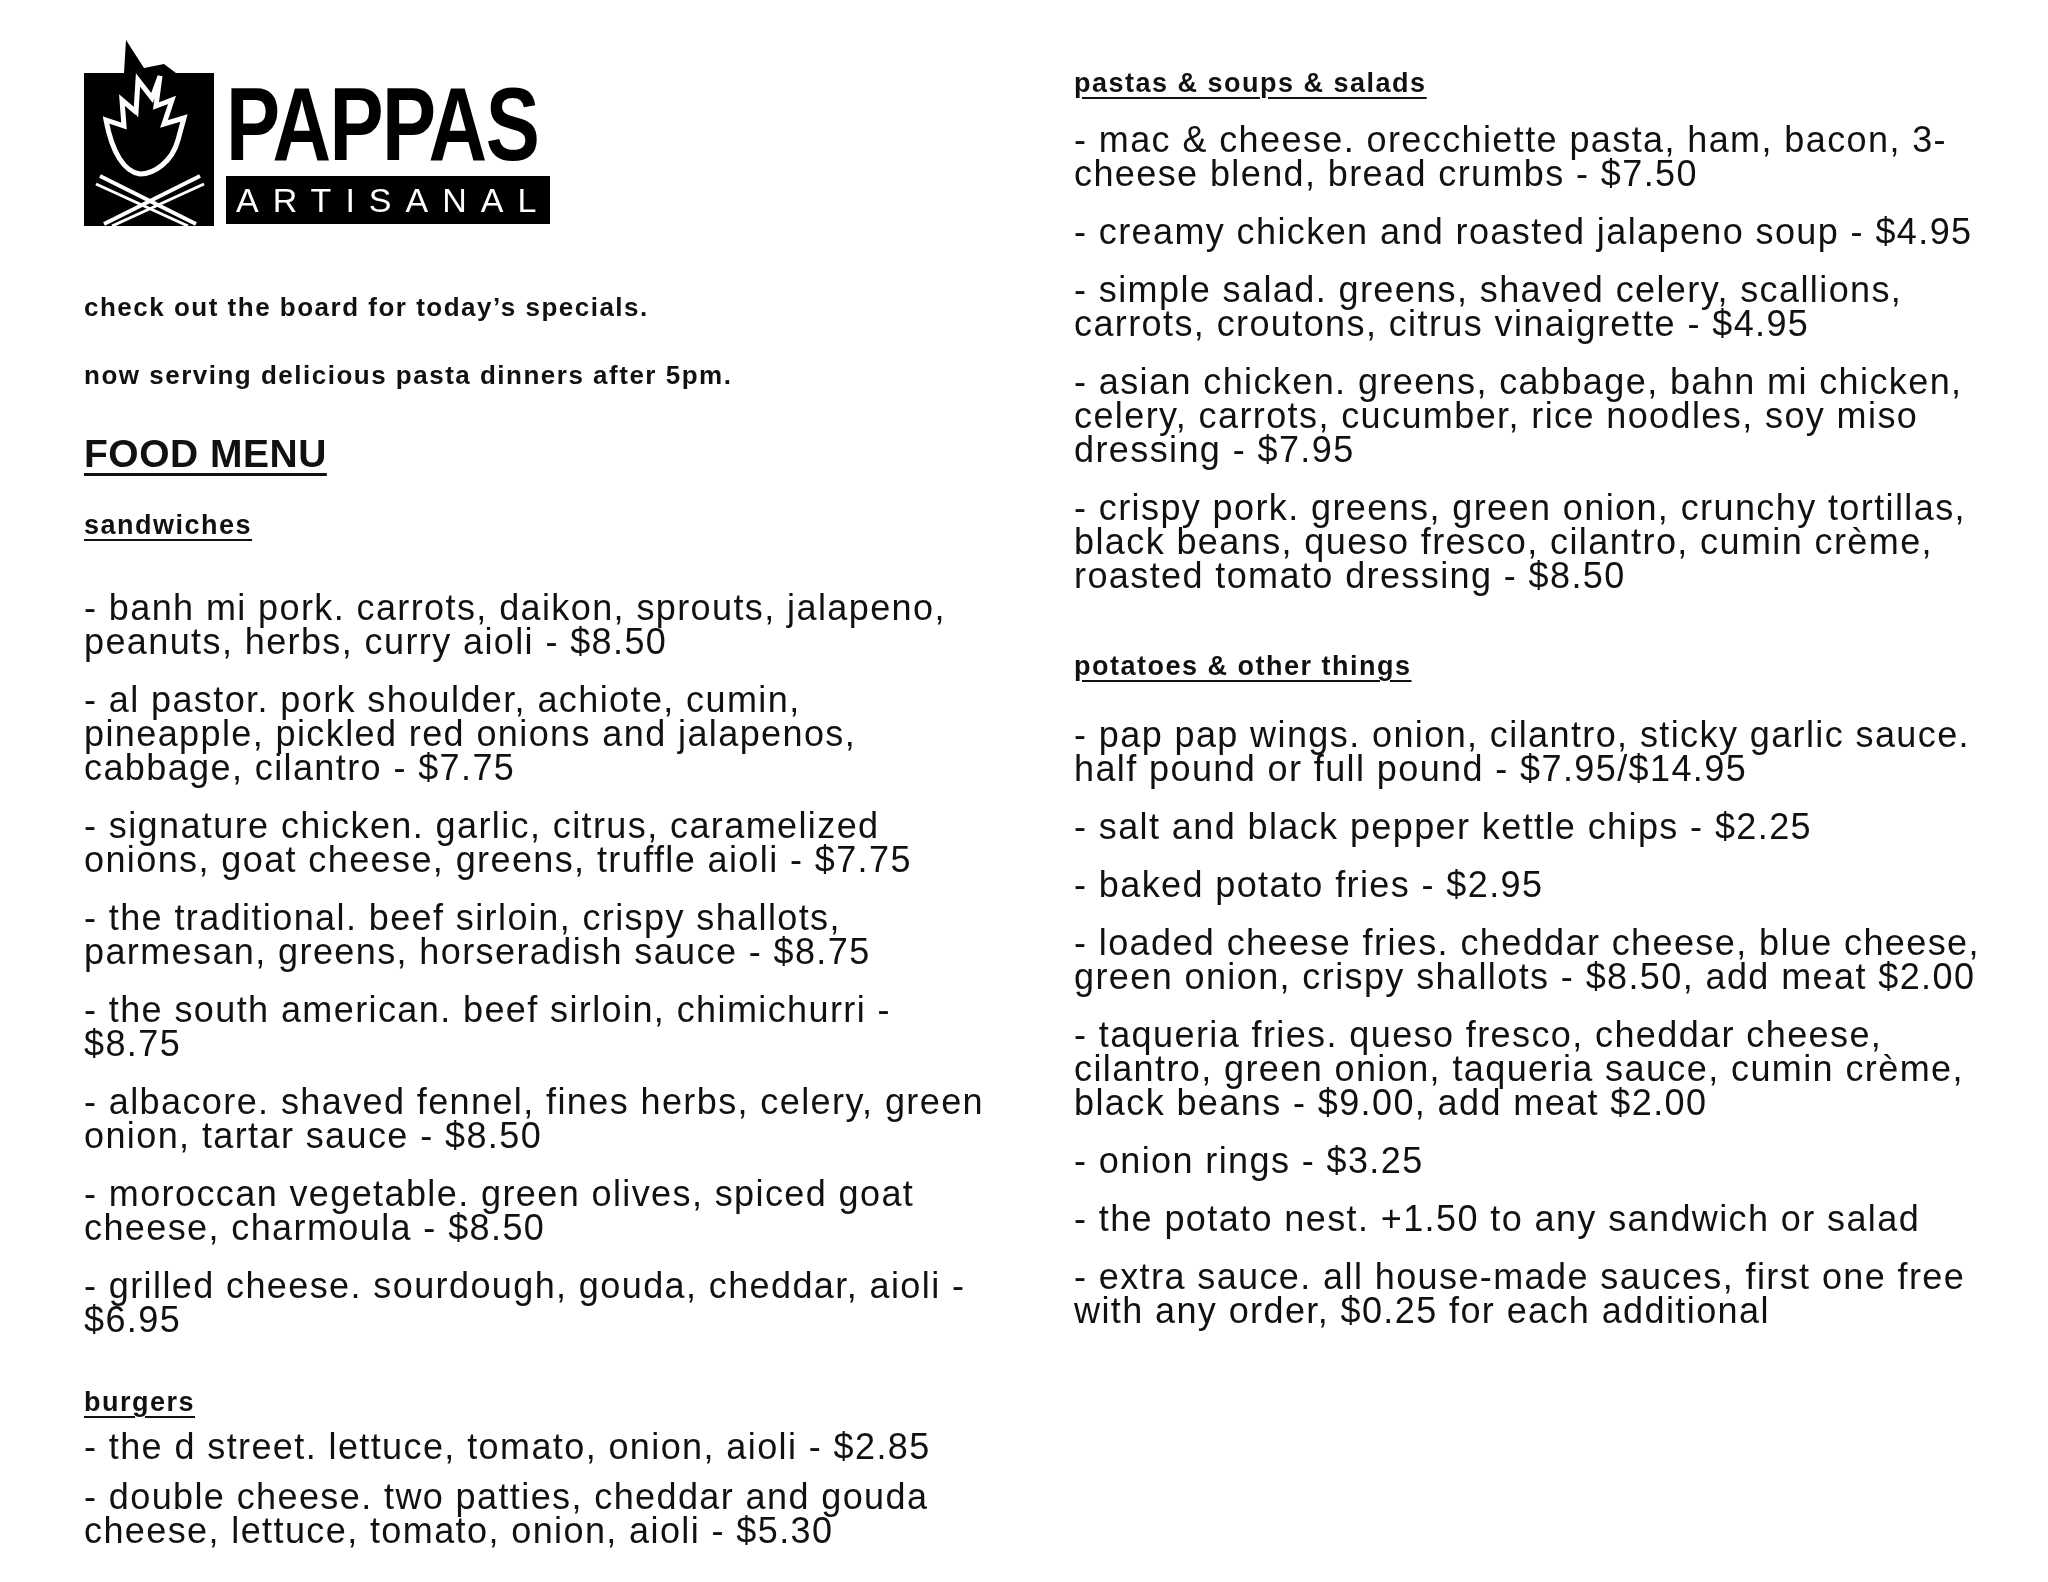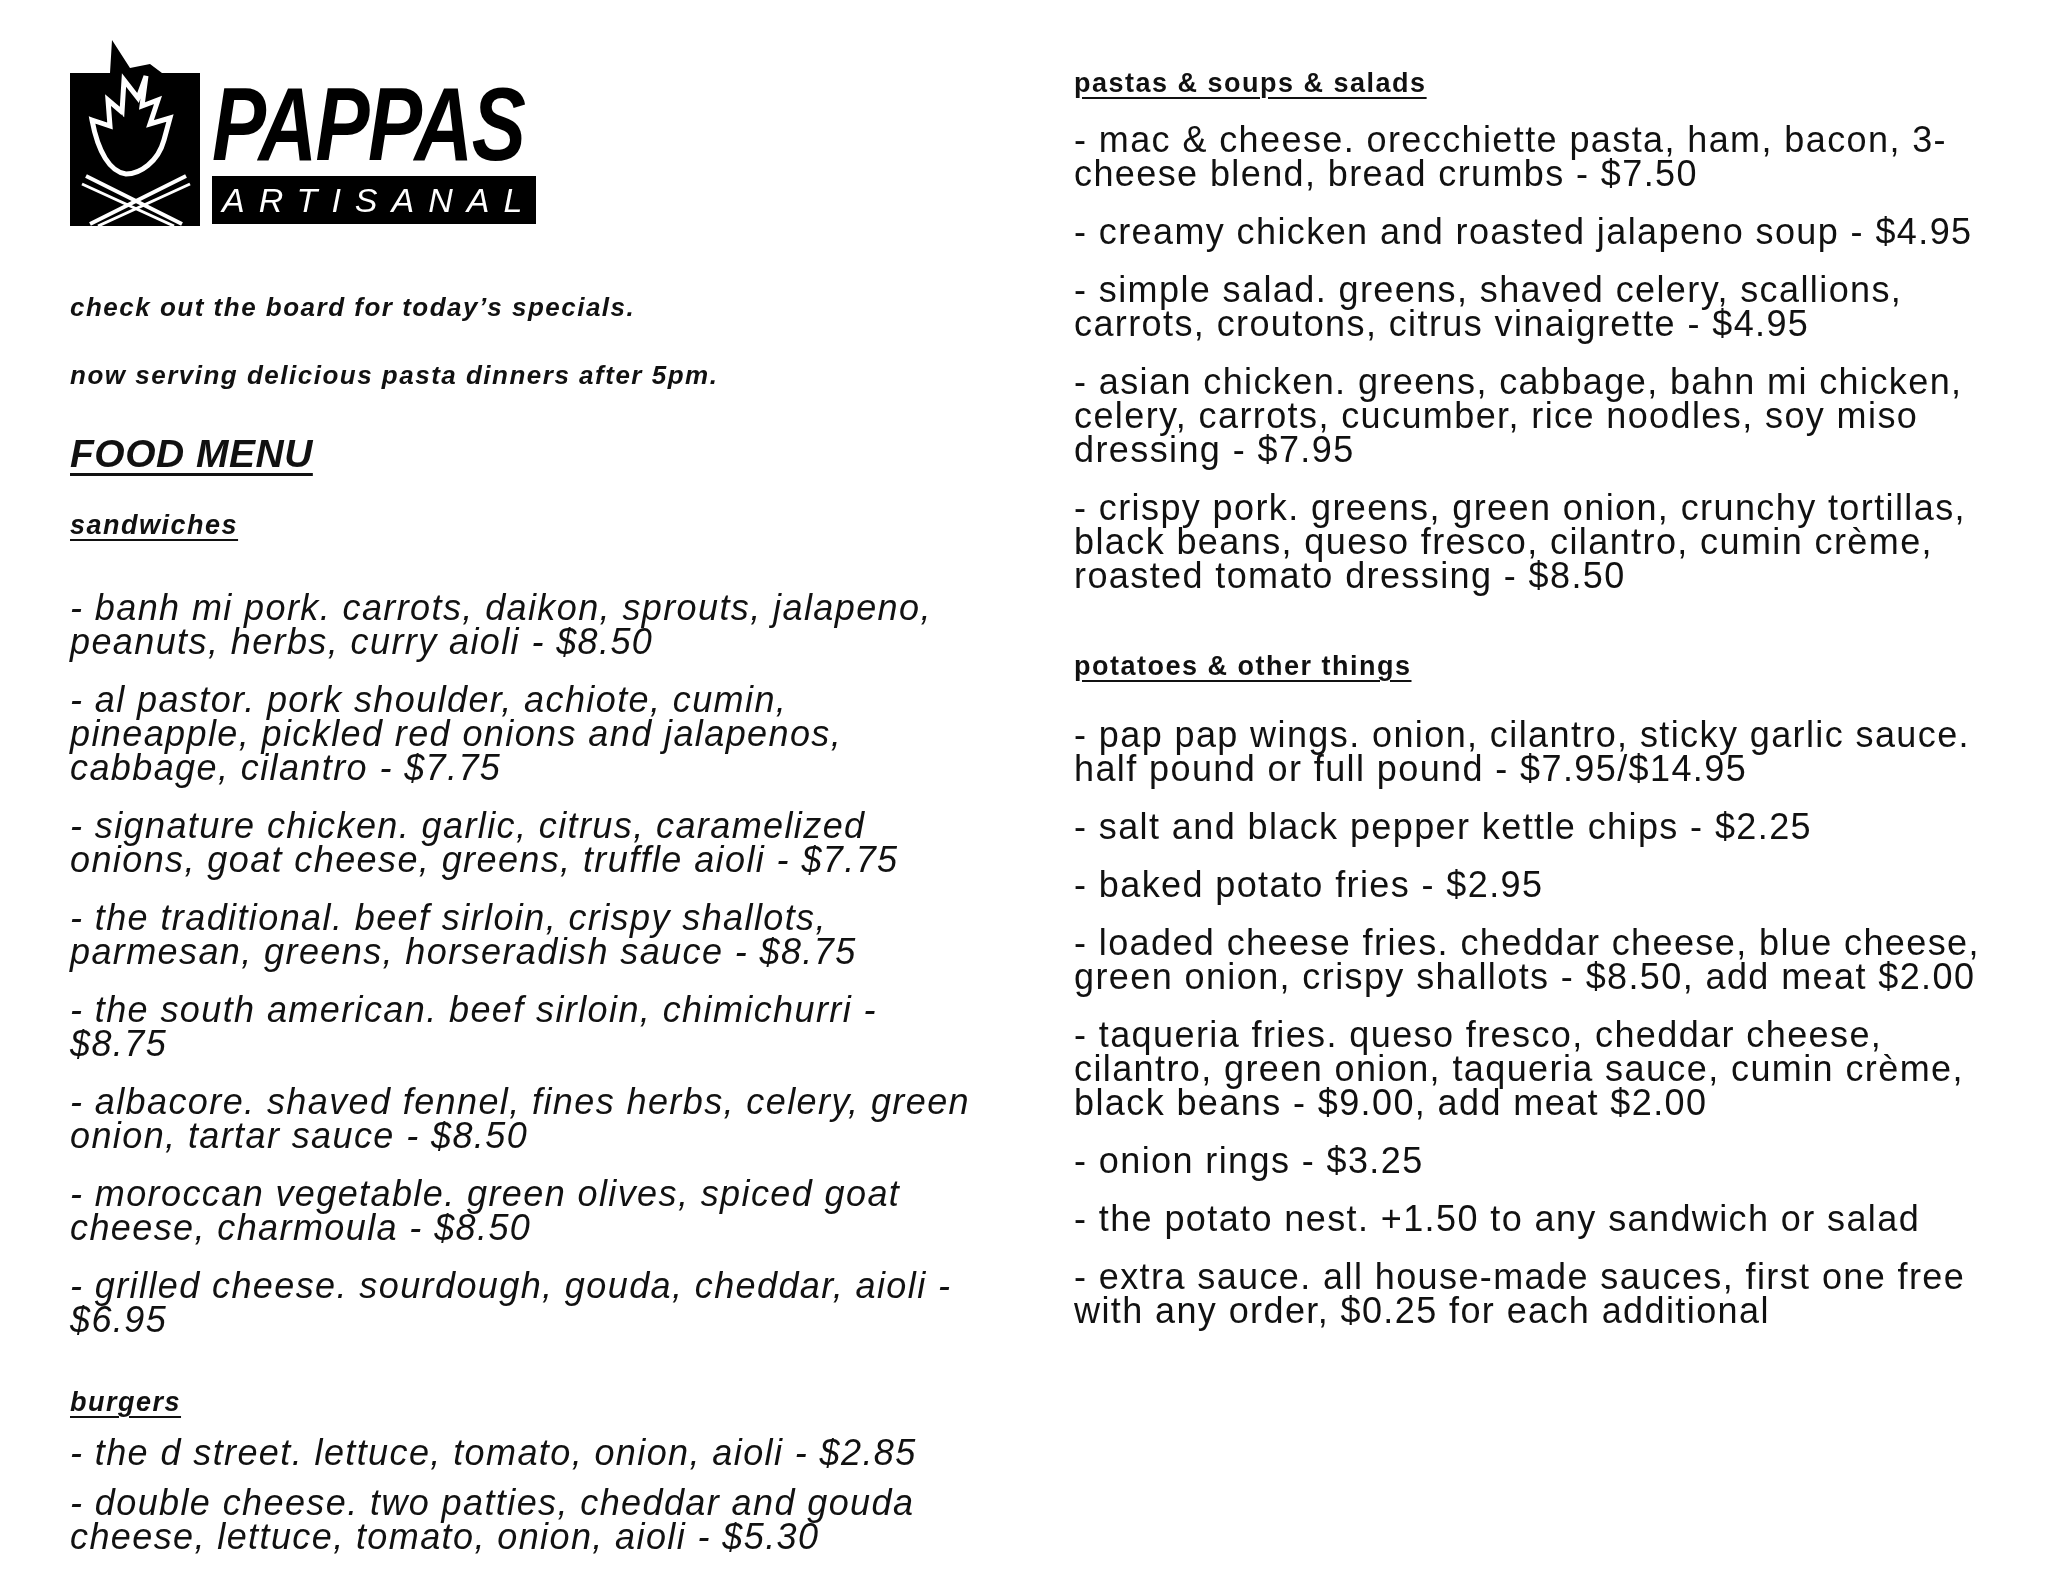--- a/index.html
+++ b/index.html
@@ -10,24 +10,23 @@
     body {
       width: 2048px;
       height: 1582px;
       position: relative;
       overflow: hidden;
       color: #111111;
       font-family: "Liberation Sans", sans-serif;
     }
     .col-left {
       position: absolute;
-      left: 70px;
+      left: 84px;
       top: 40px;
       width: 900px;
-      font-style: italic;
     }
     .col-right {
       position: absolute;
       left: 1074px;
       top: 68px;
       width: 930px;
     }
     
     .logo {
       position: relative;
@@ -111,21 +110,21 @@
       margin: 0 0 36px 0;
     }
     .item {
       font-size: 36px;
       line-height: 34px;
       letter-spacing: 1.4px;
       margin: 0 0 24px 0;
     }
     .sec-sandwiches .section-title { margin-bottom: 50px; }
     .sec-burgers { margin-top: 50px; }
-    .sec-burgers .section-title { margin-bottom: 18px; }
+    .sec-burgers .section-title { margin-bottom: 12px; }
     .sec-burgers .item { margin-bottom: 16px; }
     .sec-potatoes { margin-top: 58px; }
     .sec-pastas .section-title { margin-bottom: 24px; }
     .sec-potatoes .section-title { }
   </style>
 </head>
 <body>
 
 <div class="col-left">
   <div class="logo">

